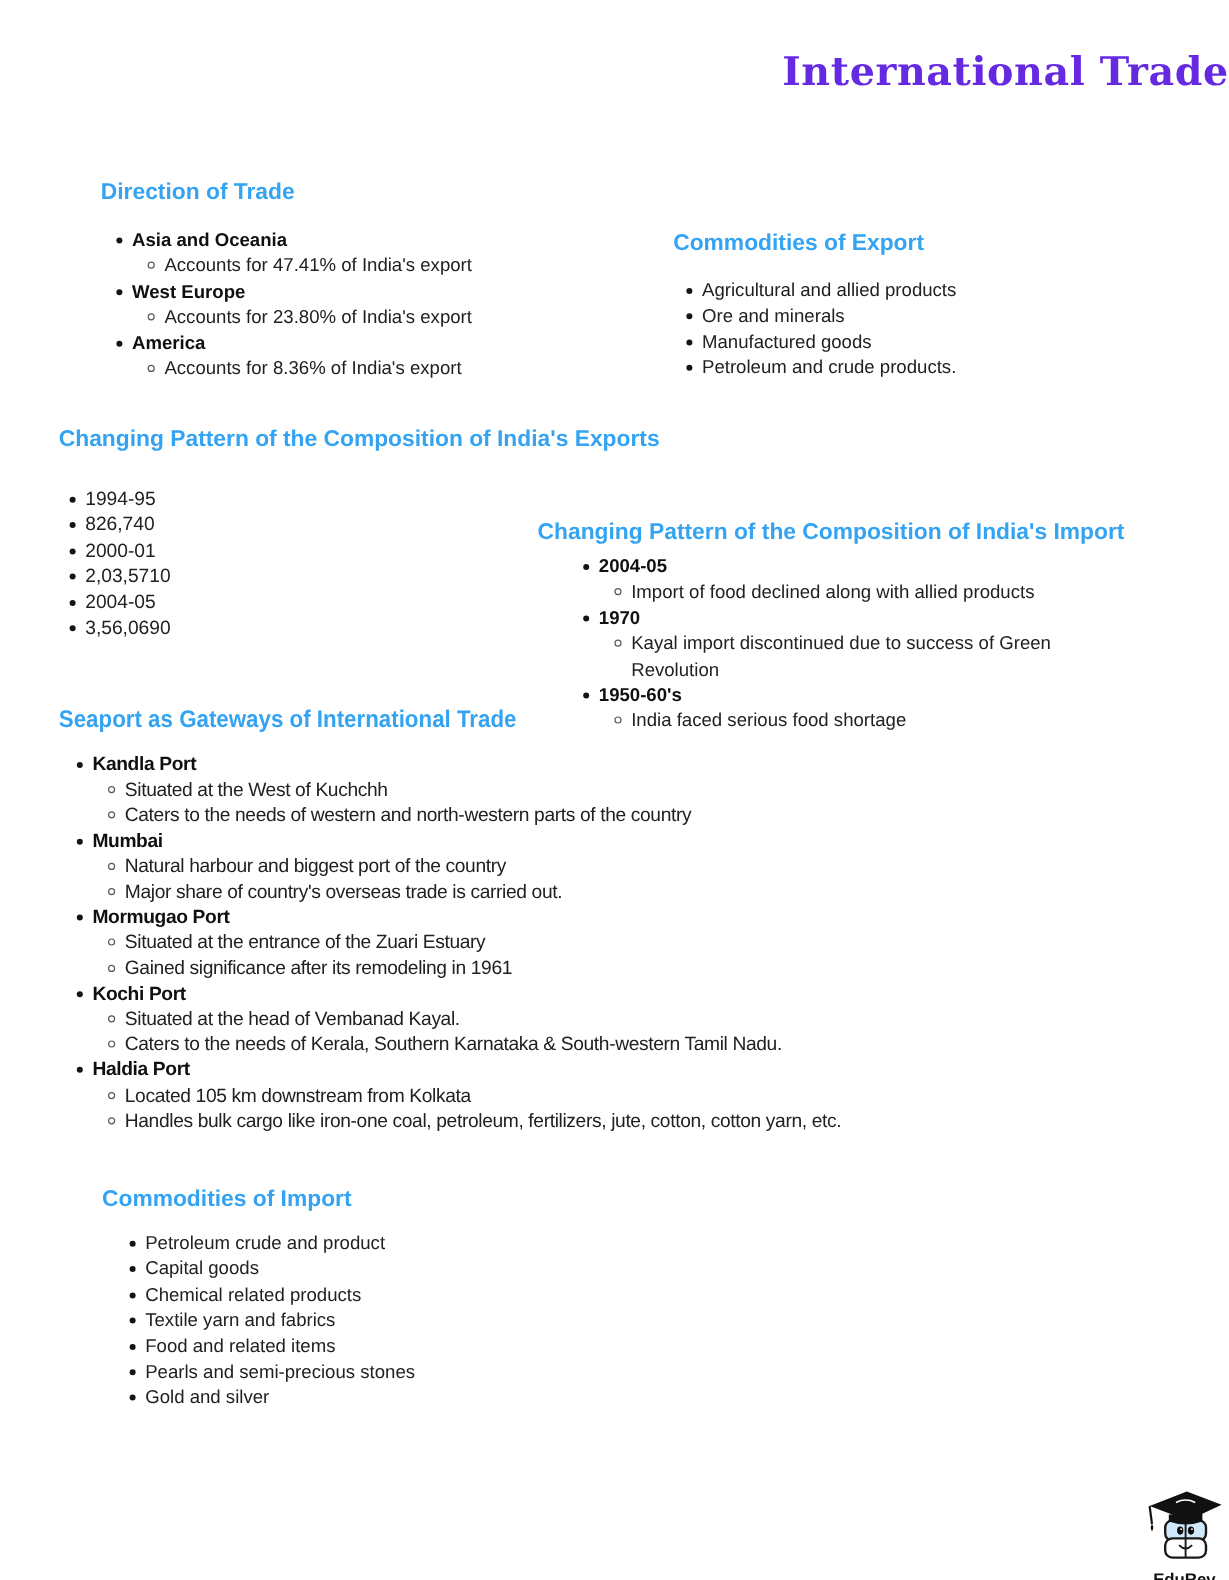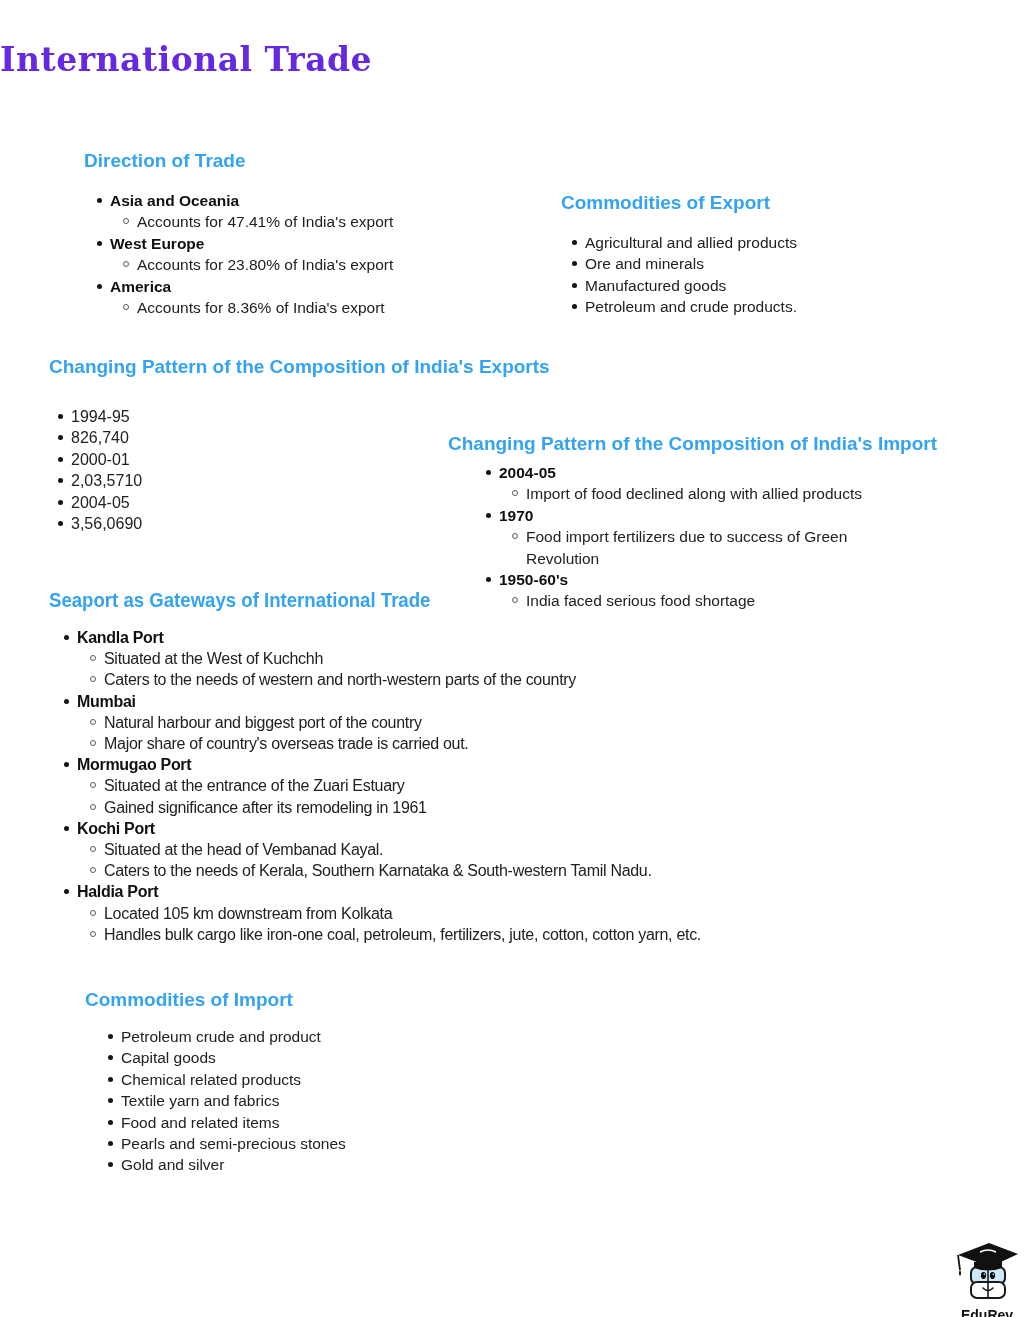--- a/index.html
+++ b/index.html
@@ -2,21 +2,21 @@
 <html><head>
 <meta charset="utf-8">
 <style>
   html,body { margin:0; padding:0; background:#ffffff; }
   .page {
     position:relative; width:1024px; height:1317px; background:#ffffff;
     font-family:"Liberation Sans", sans-serif; color:#212121; overflow:hidden;
   }
   .title {
     position:absolute; top:40px; left:0; width:100%;
-    text-align:left; font-family:"DejaVu Serif", serif;
+    text-align:right; font-family:"DejaVu Serif", serif;
     font-weight:700; font-size:33px; color:#6629e2; letter-spacing:0.5px;
     white-space:nowrap;
   }
   .heading {
     position:absolute; font-weight:700; font-size:19px; color:#34a3f2;
     white-space:nowrap;
   }
   ul { list-style:none; margin:0; padding:0; }
   .list { position:absolute; font-size:15.5px; line-height:21.4px; }
   .l1 { display:flex; align-items:flex-start; }
@@ -149,21 +149,21 @@
             <span class="txt">Import of food declined along with allied products</span>
           </li>
         </ul>
       </li>
       <li class="group">
         <div class="row">
           <span class="txt bold">1970</span>
         </div>
         <ul class="sub">
           <li class="l2">
-            <span class="txt">Food import fertilizers due to success of Green Revolution</span>
+            <span class="txt">Kayal import discontinued due to success of Green Revolution</span>
           </li>
         </ul>
       </li>
       <li class="group">
         <div class="row">
           <span class="txt bold">1950-60's</span>
         </div>
         <ul class="sub">
           <li class="l2">
             <span class="txt">India faced serious food shortage</span>

